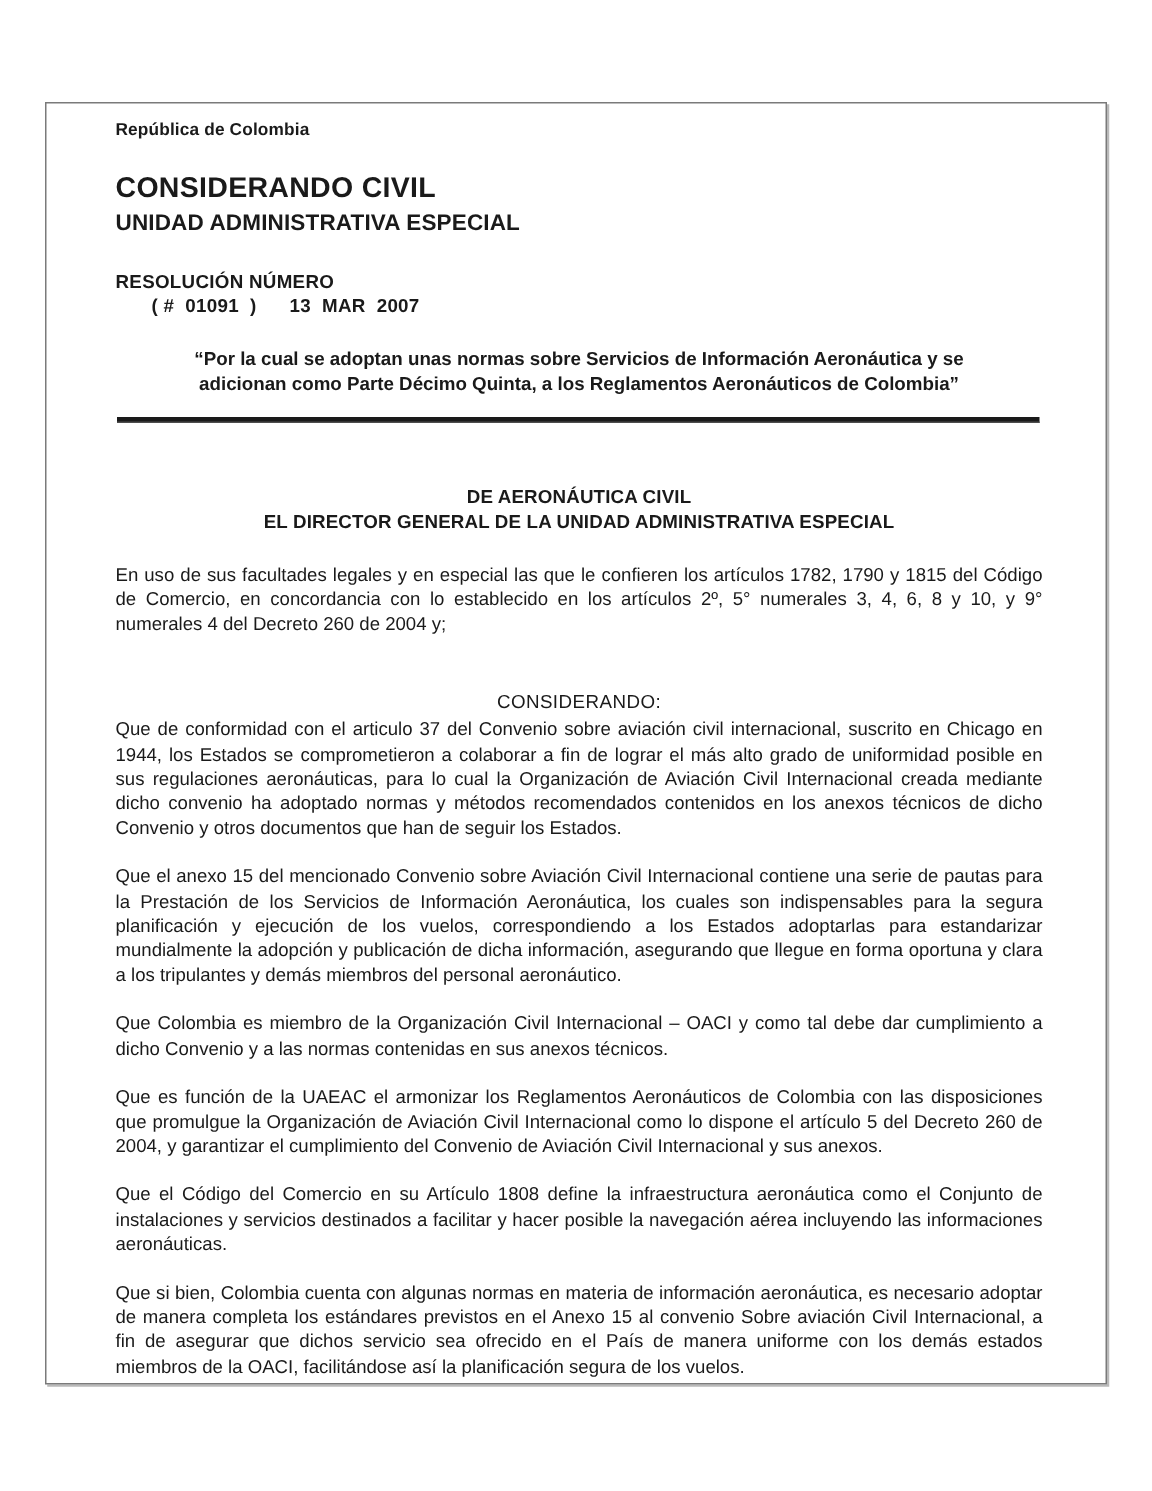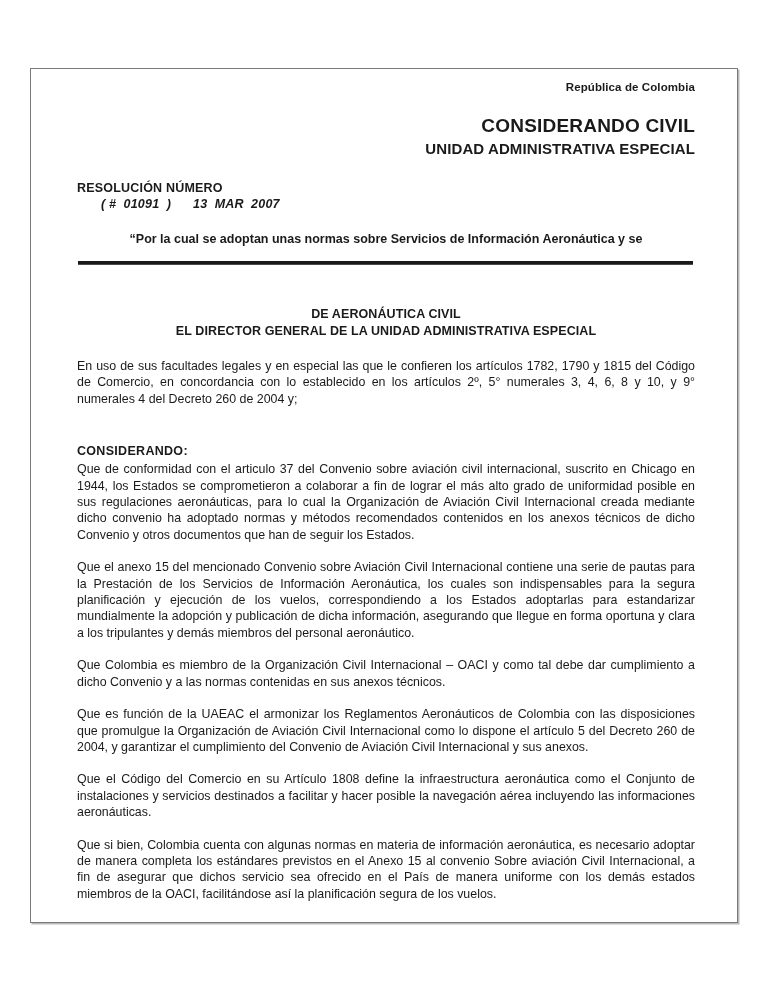--- a/index.html
+++ b/index.html
@@ -31,21 +31,21 @@
 
   .page-inner {
     position: absolute;
     left: 46px;
     top: 0;
     width: 618px;
   }
 
   
   .masthead {
-    text-align: right;
+    text-align: left;
   }
   .republic-line {
     font-size: 11.5px;
     font-weight: bold;
     letter-spacing: 0.1px;
     margin-top: 11px;
     line-height: 14px;
   }
   .org-title {
     font-size: 19px;
@@ -72,21 +72,20 @@
     line-height: 16px;
     letter-spacing: 0.2px;
   }
   .resolution-number-row {
     font-size: 12.5px;
     font-weight: bold;
     line-height: 16px;
     letter-spacing: 0.2px;
     white-space: pre;
     padding-left: 24px;
-    font-style: italic;
   }
   .published-line {
     font-size: 12.5px;
     font-weight: bold;
     line-height: 16px;
     letter-spacing: 0.05px;
     margin-top: 1px;
   }
 
   .decree-quote {
@@ -117,23 +116,23 @@
     font-weight: bold;
     line-height: 17px;
     margin-top: 41px;
     letter-spacing: 0.1px;
   }
   .director-heading .heading-line {
     display: block;
   }
 
   .considerando-heading {
-    text-align: left;
-    font-size: 12.5px;
-    font-weight: bold;
+    text-align: center;
+    font-size: 12.5px;
+    font-weight: normal;
     letter-spacing: 0.3px;
     margin-top: 36px;
     line-height: 16px;
   }
 
   
   .body-block {
     margin-top: 18px;
   }
   .body-para {
@@ -165,20 +164,21 @@
       <div class="org-subtitle">UNIDAD ADMINISTRATIVA ESPECIAL</div>
     </div>
 
     <div class="resolution-block">
       <div class="resolution-label">RESOLUCIÓN NÚMERO</div>
       <div class="resolution-number-row">( #  01091  )      13  MAR  2007</div>
     </div>
 
     <div class="decree-quote">
       <span class="quote-line">“Por la cual se adoptan unas normas sobre Servicios de Información Aeronáutica y se</span>
+      <span class="quote-line">adicionan como Parte Décimo Quinta, a los Reglamentos Aeronáuticos de Colombia”</span>
     </div>
 
     <div class="rule"></div>
 
     <div class="director-heading">
       <span class="heading-line">DE AERONÁUTICA CIVIL</span>
       <span class="heading-line">EL DIRECTOR GENERAL DE LA UNIDAD ADMINISTRATIVA ESPECIAL</span>
     </div>
 
     <div class="body-block">

